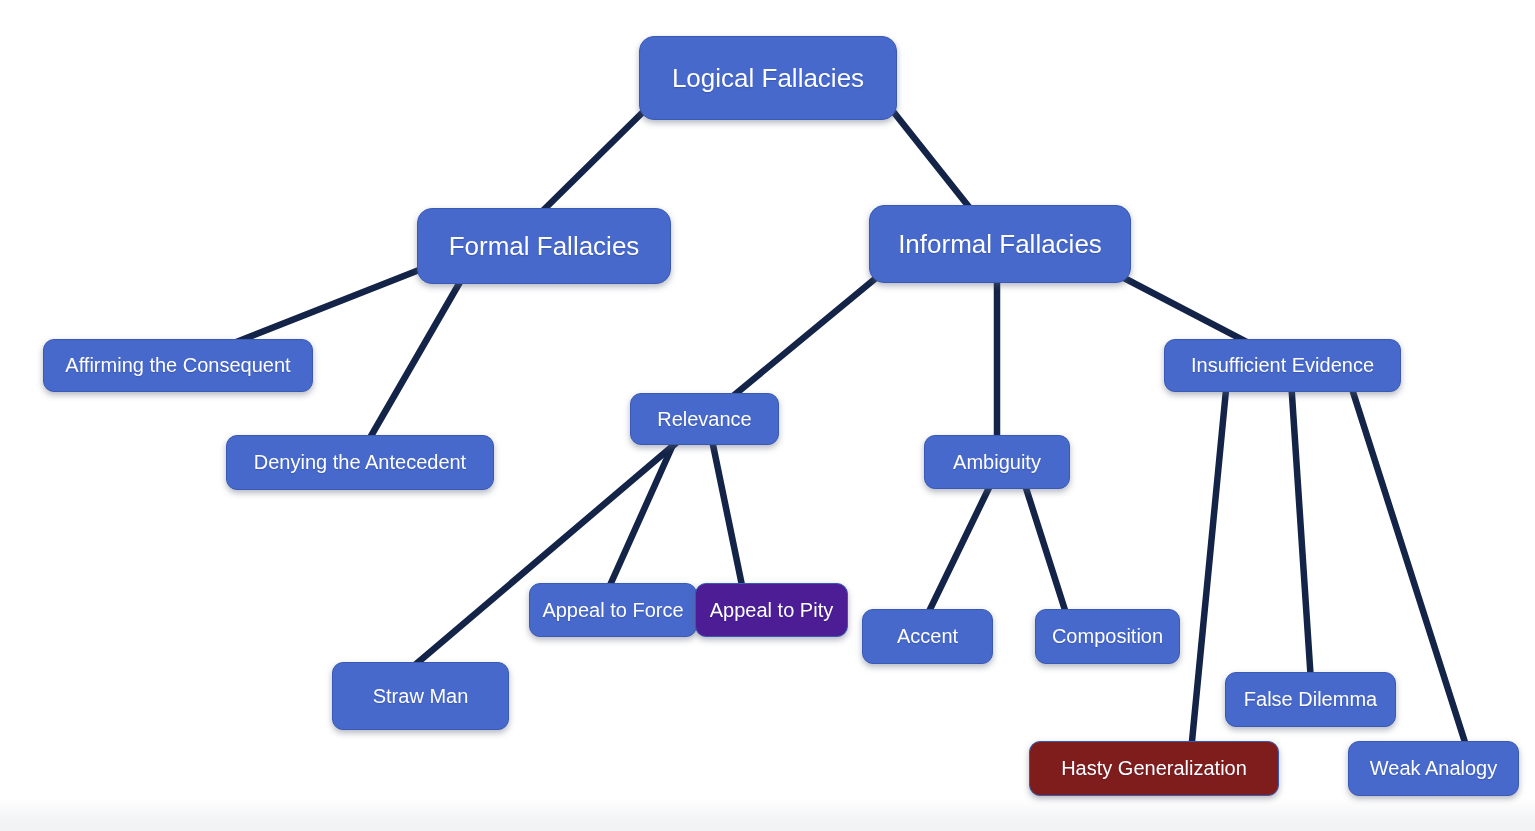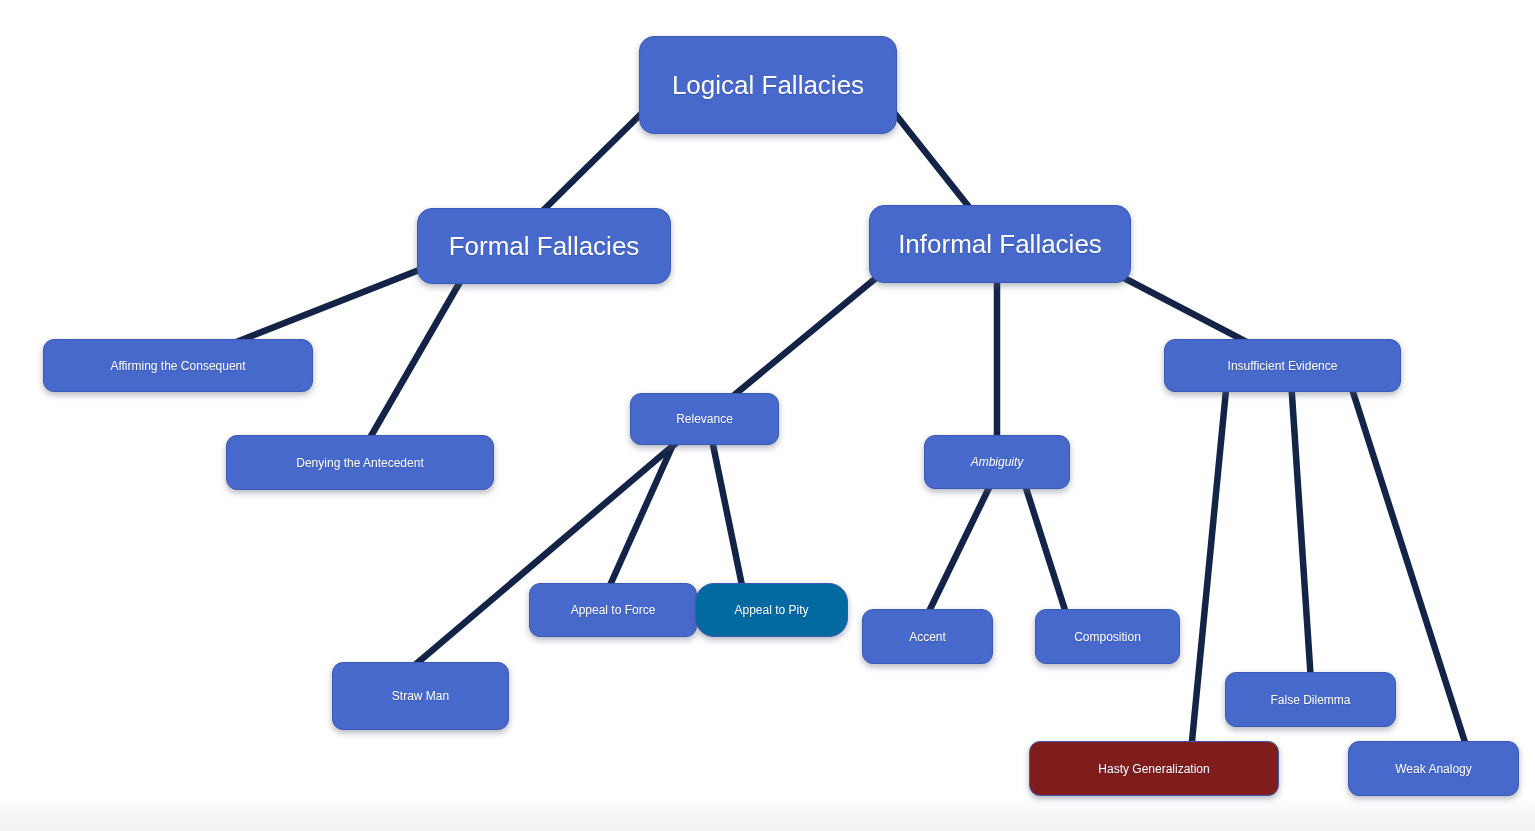--- a/index.html
+++ b/index.html
@@ -30,21 +30,21 @@
     box-shadow: 0 3px 6px rgba(90, 98, 115, 0.45);
     border: 1px solid rgba(38, 66, 150, 0.55);
     text-shadow: 0 1px 1px rgba(20, 35, 90, 0.25);
     user-select: none;
   }
   .node.lvl0, .node.lvl1 {
     font-size: 26px;
     border-radius: 15px;
   }
   .node.lvl2, .node.lvl3 {
-    font-size: 12px;
+    font-size: 20px;
     border-radius: 11px;
     text-align: center;
   }
   #bottom-strip {
     position: absolute;
     left: 0;
     top: 798px;
     width: 1535px;
     height: 33px;
     background: linear-gradient(to bottom, rgba(242, 243, 244, 0) 0%, #f2f3f4 70%);
@@ -66,48 +66,48 @@
       <line x1="676" y1="438" x2="598" y2="612" stroke="#132448" stroke-width="6.5" stroke-linecap="round"></line>
       <line x1="712" y1="440" x2="745" y2="600" stroke="#132448" stroke-width="6.5" stroke-linecap="round"></line>
       <line x1="682" y1="438" x2="409" y2="670" stroke="#132448" stroke-width="6.5" stroke-linecap="round"></line>
       <line x1="1001" y1="463" x2="920" y2="630" stroke="#132448" stroke-width="6.5" stroke-linecap="round"></line>
       <line x1="1018" y1="463" x2="1072" y2="632" stroke="#132448" stroke-width="6.5" stroke-linecap="round"></line>
       <line x1="1226" y1="390" x2="1190" y2="762" stroke="#132448" stroke-width="6.5" stroke-linecap="round"></line>
       <line x1="1291" y1="380" x2="1312" y2="697" stroke="#132448" stroke-width="6.5" stroke-linecap="round"></line>
       <line x1="1353" y1="392" x2="1470" y2="758" stroke="#132448" stroke-width="6.5" stroke-linecap="round"></line>
     </svg>
   <div id="node-layer">
-      <div class="node lvl0" style="left: 639px; top: 36px; width: 258px; height: 98px; background: rgb(71, 105, 203); border-color: rgb(58, 89, 180); color: rgb(255, 255, 255);">
+      <div class="node lvl0" style="left: 639px; top: 36px; width: 258px; height: 84px; background: rgb(71, 105, 203); border-color: rgb(58, 89, 180); color: rgb(255, 255, 255);">
         <span>Logical Fallacies</span>
       </div>
       <div class="node lvl1" style="left: 417px; top: 208px; width: 254px; height: 76px; background: rgb(71, 105, 203); border-color: rgb(58, 89, 180); color: rgb(255, 255, 255);">
         <span>Formal Fallacies</span>
       </div>
       <div class="node lvl1" style="left: 869px; top: 205px; width: 262px; height: 78px; background: rgb(71, 105, 203); border-color: rgb(58, 89, 180); color: rgb(255, 255, 255); align-items: center;">
         <span>Informal Fallacies</span>
       </div>
       <div class="node lvl2" style="left: 43px; top: 339px; width: 270px; height: 53px; background: rgb(71, 105, 203); border-color: rgb(58, 89, 180); color: rgb(255, 255, 255);">
         <span>Affirming the Consequent</span>
       </div>
       <div class="node lvl2" style="left: 226px; top: 435px; width: 268px; height: 55px; background: rgb(71, 105, 203); border-color: rgb(58, 89, 180); color: rgb(255, 255, 255);">
         <span>Denying the Antecedent</span>
       </div>
       <div class="node lvl2" style="left: 630px; top: 393px; width: 149px; height: 52px; background: rgb(71, 105, 203); border-color: rgb(58, 89, 180); color: rgb(255, 255, 255);">
         <span>Relevance</span>
       </div>
-      <div class="node lvl2" style="left: 924px; top: 435px; width: 146px; height: 54px; background: rgb(71, 105, 203); border-color: rgb(58, 89, 180); color: rgb(255, 255, 255); font-style: italic;">
+      <div class="node lvl2" style="left: 924px; top: 435px; width: 146px; height: 54px; background: rgb(71, 105, 203); border-color: rgb(58, 89, 180); color: rgb(255, 255, 255);">
         <span>Ambiguity</span>
       </div>
       <div class="node lvl2" style="left: 1164px; top: 339px; width: 237px; height: 53px; background: rgb(71, 105, 203); border-color: rgb(58, 89, 180); color: rgb(255, 255, 255);">
         <span>Insufficient Evidence</span>
       </div>
       <div class="node lvl3" style="left: 509px; top: 583px; width: 168px; height: 54px; background: rgb(71, 105, 203); border-color: rgb(58, 89, 180); color: rgb(255, 255, 255); margin-left: 20px;">
         <span>Appeal to Force</span>
       </div>
-      <div class="node lvl3" style="left: 695px; top: 583px; width: 153px; height: 54px; background: #0369a1; border-color: rgb(58, 89, 180); color: rgb(255, 255, 255); border-radius: 19px;">
+      <div class="node lvl3" style="left: 695px; top: 583px; width: 153px; height: 54px; background: #4c1d95; border-color: rgb(58, 89, 180); color: rgb(255, 255, 255);">
         <span>Appeal to Pity</span>
       </div>
       <div class="node lvl3" style="left: 332px; top: 662px; width: 177px; height: 68px; background: rgb(71, 105, 203); border-color: rgb(58, 89, 180); color: rgb(255, 255, 255);">
         <span>Straw Man</span>
       </div>
       <div class="node lvl3" style="left: 862px; top: 609px; width: 131px; height: 55px; background: rgb(71, 105, 203); border-color: rgb(58, 89, 180); color: rgb(255, 255, 255);">
         <span>Accent</span>
       </div>
       <div class="node lvl3" style="left: 1035px; top: 609px; width: 145px; height: 55px; background: rgb(71, 105, 203); border-color: rgb(58, 89, 180); color: rgb(255, 255, 255);">
         <span>Composition</span>

